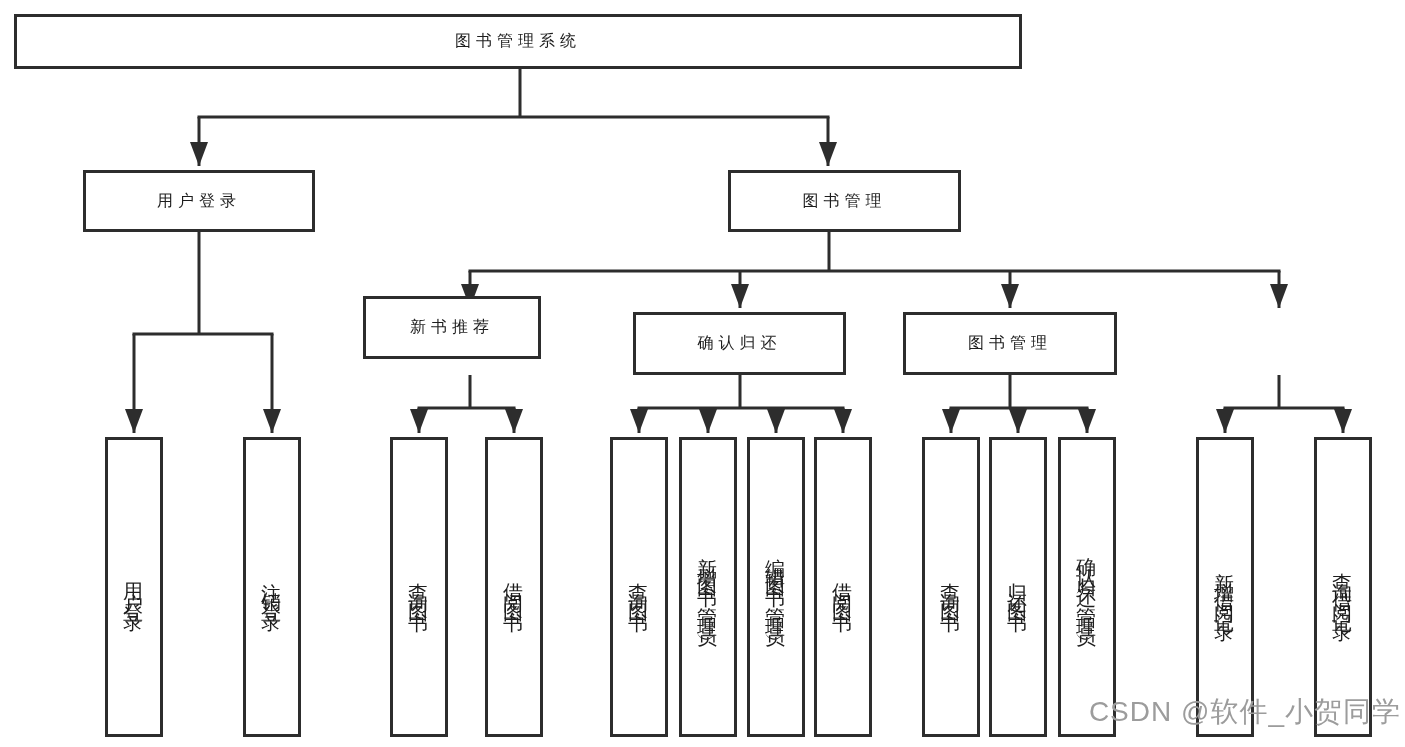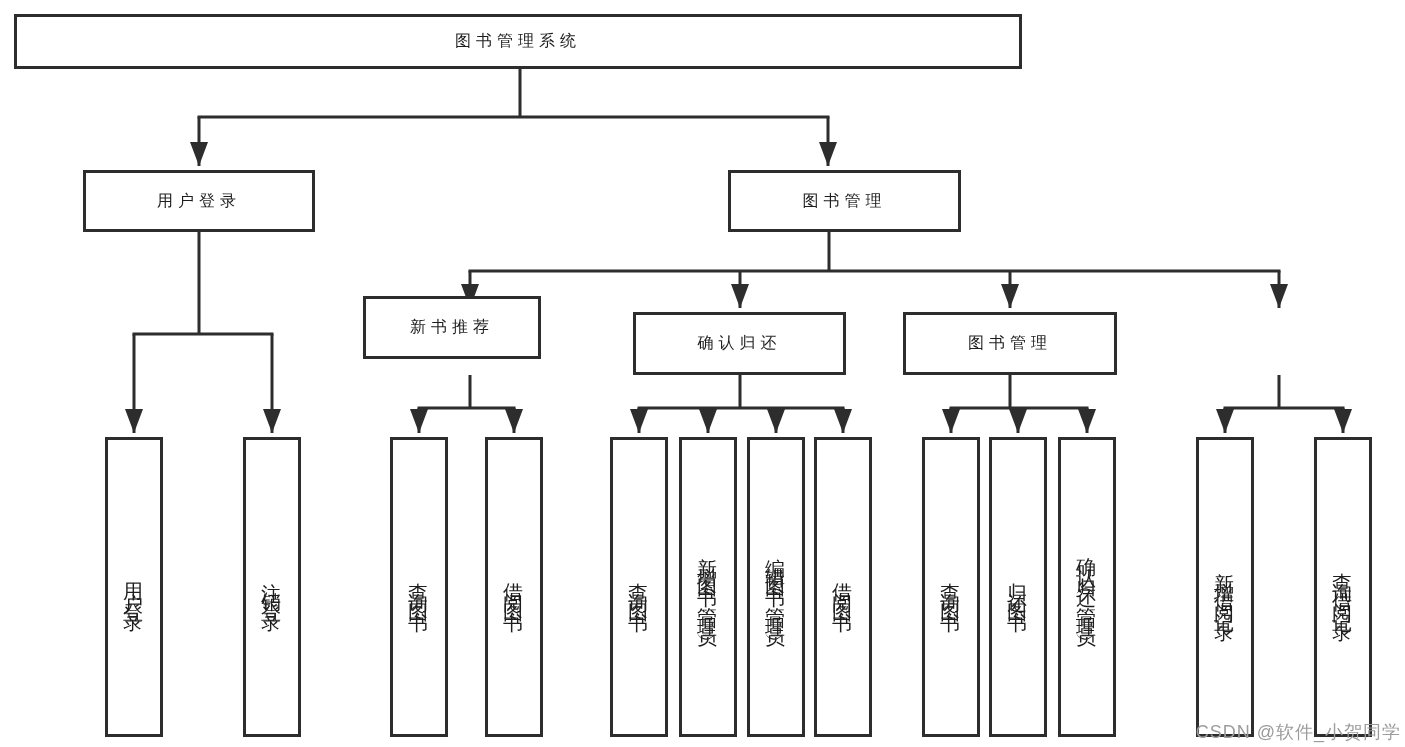--- a/index.html
+++ b/index.html
@@ -33,22 +33,22 @@
   .node.vert {
     writing-mode: vertical-rl;
     text-orientation: mixed;
     font-size: 20px;
     letter-spacing: 10px;
     white-space: normal;
   }
   .watermark {
     position: absolute;
     right: 4px;
-    bottom: 3px;
-    font-size: 18px;
+    bottom: 16px;
+    font-size: 28px;
     color: #9c9c9c;
     letter-spacing: 1px;
     z-index: 5;
   }
 </style>
 </head>
 <body>
 
 <div class="canvas">
 

